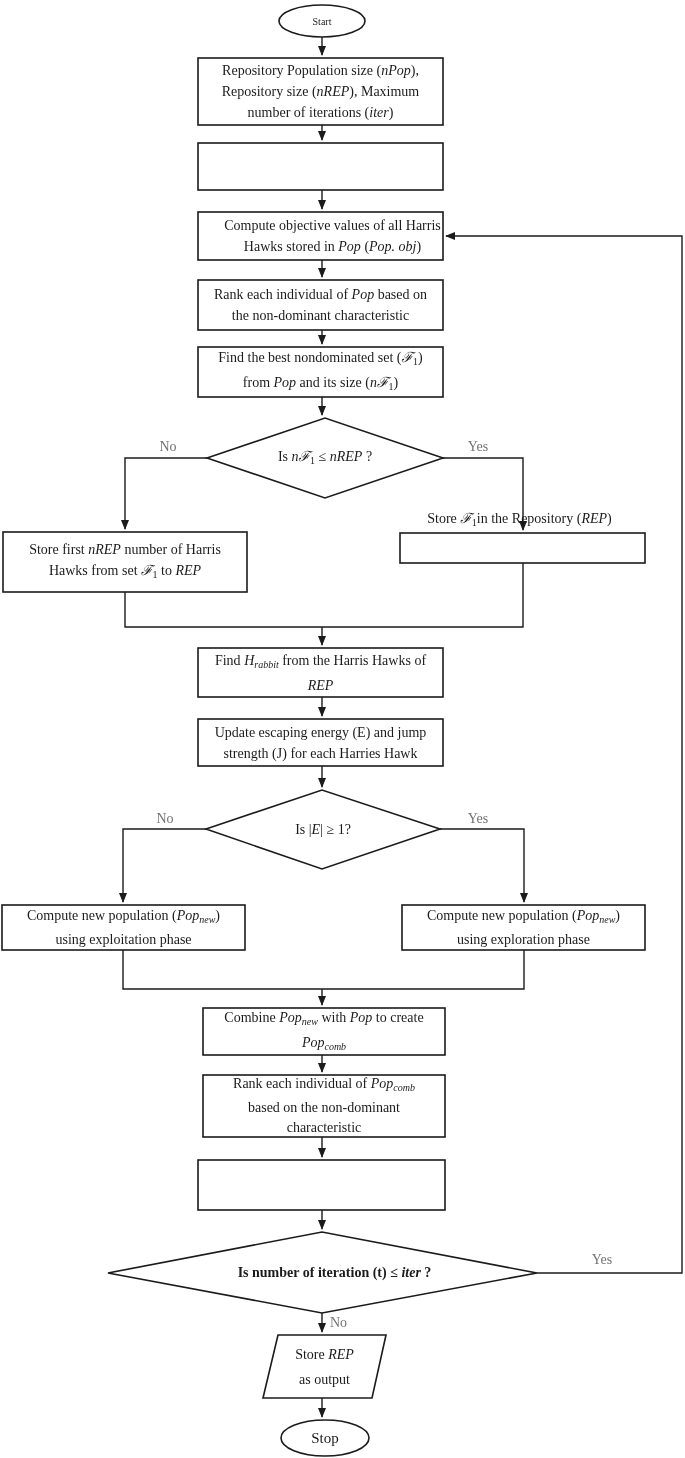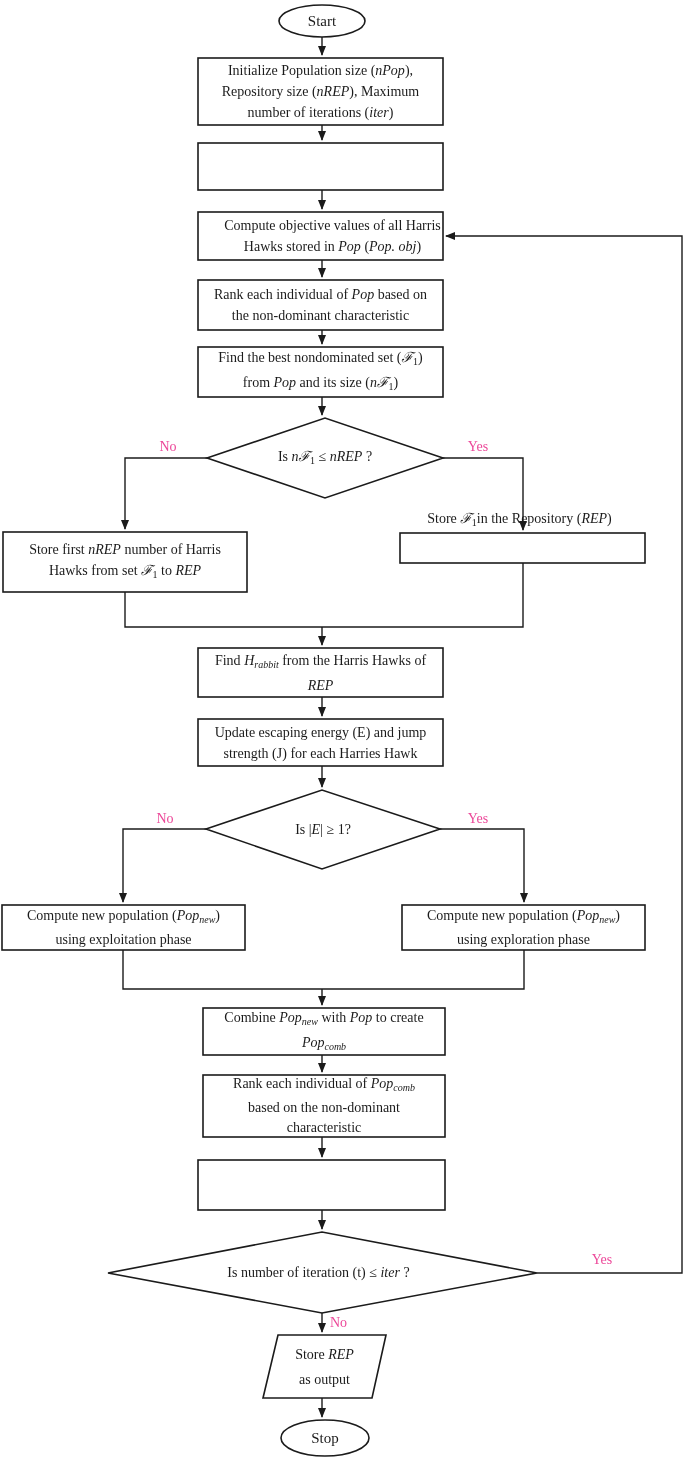--- a/index.html
+++ b/index.html
@@ -4,21 +4,21 @@
 <style>
   html,body{margin:0;padding:0;background:#ffffff;}
   .stage{position:relative;width:685px;height:1458px;background:#ffffff;overflow:hidden;
          font-family:"Liberation Serif","DejaVu Serif",serif;color:#1b1b1b;}
   .stage svg{position:absolute;left:0;top:0;}
   .node{position:absolute;display:flex;flex-direction:column;justify-content:center;
         align-items:center;text-align:center;font-size:14px;line-height:21px;color:#1b1b1b;}
   .node div{white-space:nowrap;}
   .lh20 div{line-height:20px;}
   .lh25 div{line-height:25px;}
-  .blabel{position:absolute;font-size:14px;line-height:18px;text-align:center;color:#ec4899;}
+  .blabel{position:absolute;font-size:14px;line-height:18px;text-align:center;color:#737373;}
   .f-r{font-style:normal;}
   .f-i{font-style:italic;}
   .f-s{font-size:10px;vertical-align:-3px;}
   .f-si{font-size:10px;vertical-align:-3px;font-style:italic;}
 </style>
 </head>
 <body>
 
 <div class="stage">
 
@@ -71,24 +71,24 @@
       <rect x="402" y="905" width="243" height="45"></rect>
       <rect x="203" y="1008" width="242" height="47"></rect>
       <rect x="203" y="1075" width="242" height="62"></rect>
       <rect x="198" y="1160" width="247" height="50"></rect>
       <polygon points="108,1273 322,1232 537,1273 322,1313"></polygon>
       <polygon points="278,1335 386,1335 372,1398 263,1398"></polygon>
       <ellipse cx="325" cy="1438" rx="44" ry="18"></ellipse>
     </g>
   </svg>
 
-  <div class="node" style="left:279px;top:5px;width:86px;height:32px;font-size:15px;">Start</div>
+  <div class="node" style="left:279px;top:5px;width:86px;height:32px;font-size:10px;">Start</div>
 
   <div class="node" style="left:198px;top:58px;width:245px;height:67px;">
-      <div><span class="f-r">Initialize Population size (</span><span class="f-i">nPop</span><span class="f-r">),</span></div>
+      <div><span class="f-r">Repository Population size (</span><span class="f-i">nPop</span><span class="f-r">),</span></div>
       <div><span class="f-r">Repository size (</span><span class="f-i">nREP</span><span class="f-r">), Maximum</span></div>
       <div><span class="f-r">number of iterations (</span><span class="f-i">iter</span><span class="f-r">)</span></div>
     </div>
 
 
   <div class="node" style="left:198px;top:212px;width:245px;height:48px;padding-left:12px;">
       <div><span class="f-r">Compute objective values of all Harris</span></div>
       <div><span class="f-r">Hawks stored in </span><span class="f-i">Pop</span><span class="f-r"> (</span><span class="f-i">Pop. obj</span><span class="f-r">)</span></div>
     </div>
 
@@ -150,21 +150,21 @@
       <div><span class="f-i">Pop</span><span class="f-si">comb</span></div>
     </div>
 
   <div class="node lh20" style="left:203px;top:1075px;width:242px;height:62px;">
       <div><span class="f-r">Rank each individual of </span><span class="f-i">Pop</span><span class="f-si">comb</span></div>
       <div><span class="f-r">based on the non-dominant</span></div>
       <div><span class="f-r">characteristic</span></div>
     </div>
 
 
-  <div class="node" style="left:104px;top:1232px;width:429px;height:81px;">
+  <div class="node" style="left:120px;top:1232px;width:429px;height:81px;font-weight:bold;">
       <div><span class="f-r">Is number of iteration (t) ≤ </span><span class="f-i">iter</span><span class="f-r"> ?</span></div>
     </div>
 
   <div class="blabel" style="left:582px;top:1251px;width:40px;">Yes</div>
   <div class="blabel" style="left:330px;top:1314px;width:36px;text-align:left;">No</div>
 
   <div class="node lh25" style="left:263px;top:1335px;width:123px;height:63px;">
       <div><span class="f-r">Store </span><span class="f-i">REP</span></div>
       <div><span class="f-r">as output</span></div>
     </div>

